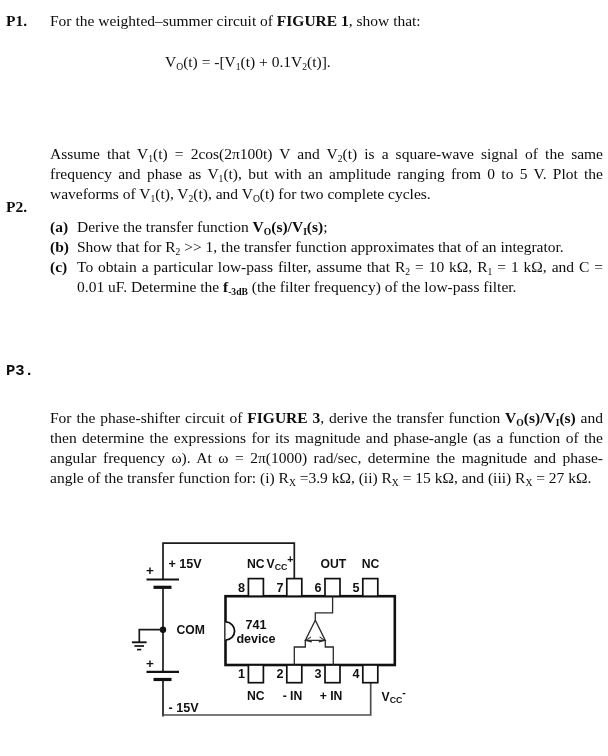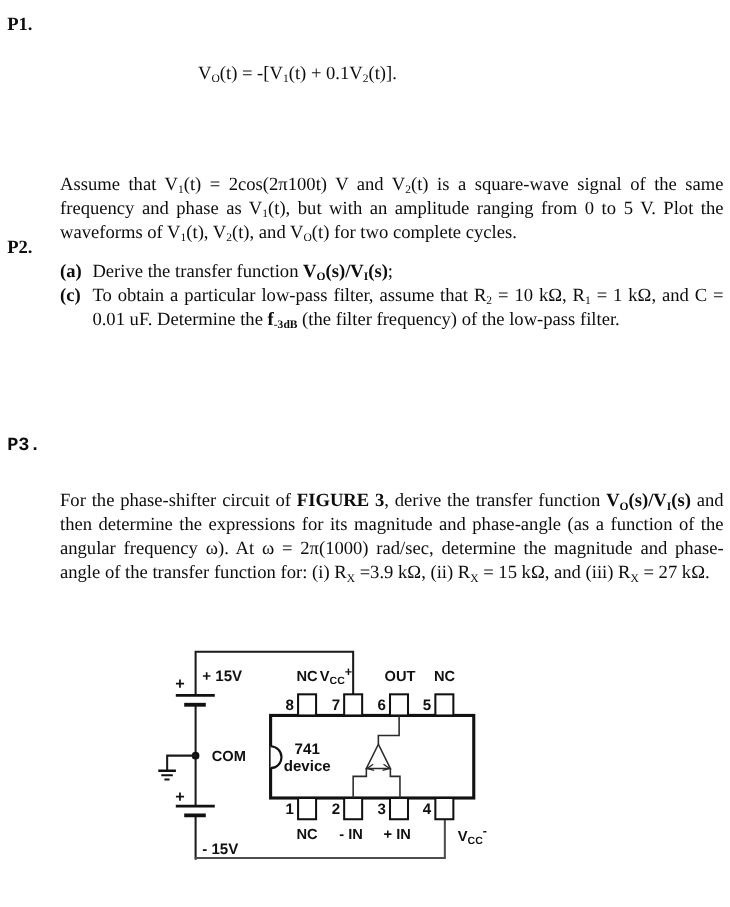--- a/index.html
+++ b/index.html
@@ -35,27 +35,31 @@
   .end{text-anchor:end;}
   .ts-sub{font-size:8.8px;}
   .ts-sign{font-size:10.5px;}
 </style>
 </head>
 <body>
 
 <div class="page">
 
   <div class="abs plabel" style="left:6px;top:11px;">P1.</div>
+  <div class="abs" style="left:50px;top:11px;width:553px;"><span>For the weighted–summer circuit of </span><span class="b">FIGURE 1</span><span>, show that:</span></div>
   <div class="abs" style="left:165px;top:52px;"><span>V</span><span class="sub">O</span><span>(t) = -[V</span><span class="sub">1</span><span>(t) + 0.1V</span><span class="sub">2</span><span>(t)].</span></div>
   <div class="abs just" style="left:50px;top:97px;width:553px;"><span>Assume that V</span><span class="sub">1</span><span>(t) = 2cos(2π100t) V and V</span><span class="sub">2</span><span>(t) is a square-wave signal of the same frequency and phase as V</span><span class="sub">1</span><span>(t), but with an amplitude ranging from 0 to 5 V. Plot the waveforms of V</span><span class="sub">1</span><span>(t), V</span><span class="sub">2</span><span>(t), and V</span><span class="sub">O</span><span>(t) for two complete cycles.</span></div>
 
   <div class="abs plabel" style="left:6px;top:197px;">P2.</div>
   <div class="abs" style="left:50px;top:217px;width:553px;font-family:Liberation Serif, serif;">
     <div class="item">
       <span class="ilabel">(a)</span><span><span>Derive the transfer function </span><span class="b">V</span><span class="b sub">O</span><span class="b">(s)/V</span><span class="b sub">I</span><span class="b">(s)</span><span>;</span></span>
+    </div>
+    <div class="item">
+      <span class="ilabel">(b)</span><span><span>Show that for R</span><span class="sub">2</span><span> &gt;&gt; 1, the transfer function approximates that of an integrator.</span></span>
     </div>
     <div class="item">
       <span class="ilabel">(c)</span><span><span>To obtain a particular low-pass filter, assume that R</span><span class="sub">2</span><span> = 10 kΩ, R</span><span class="sub">1</span><span> = 1 kΩ, and C = 0.01 uF. Determine the </span><span class="b">f</span><span class="b sub">-3dB</span><span> (the filter frequency) of the low-pass filter.</span></span>
     </div>
   </div>
 
   <div class="abs plabel" style="left:6px;top:361px;font-family:Liberation Mono, monospace;">P3.</div>
   <div class="abs just" style="left:50px;top:361px;width:553px;"><span>For the phase-shifter circuit of </span><span class="b">FIGURE 3</span><span>, derive the transfer function </span><span class="b">V</span><span class="b sub">O</span><span class="b">(s)/V</span><span class="b sub">I</span><span class="b">(s)</span><span> and then determine the expressions for its magnitude and phase-angle (as a function of the angular frequency ω). At ω = 2π(1000) rad/sec, determine the magnitude and phase-angle of the transfer function for: (i) R</span><span class="sub">X</span><span> =3.9 kΩ, (ii) R</span><span class="sub">X</span><span> = 15 kΩ, and (iii) R</span><span class="sub">X</span><span> = 27 kΩ.</span></div>
 
   <svg width="608" height="756" viewBox="0 0 608 756">

